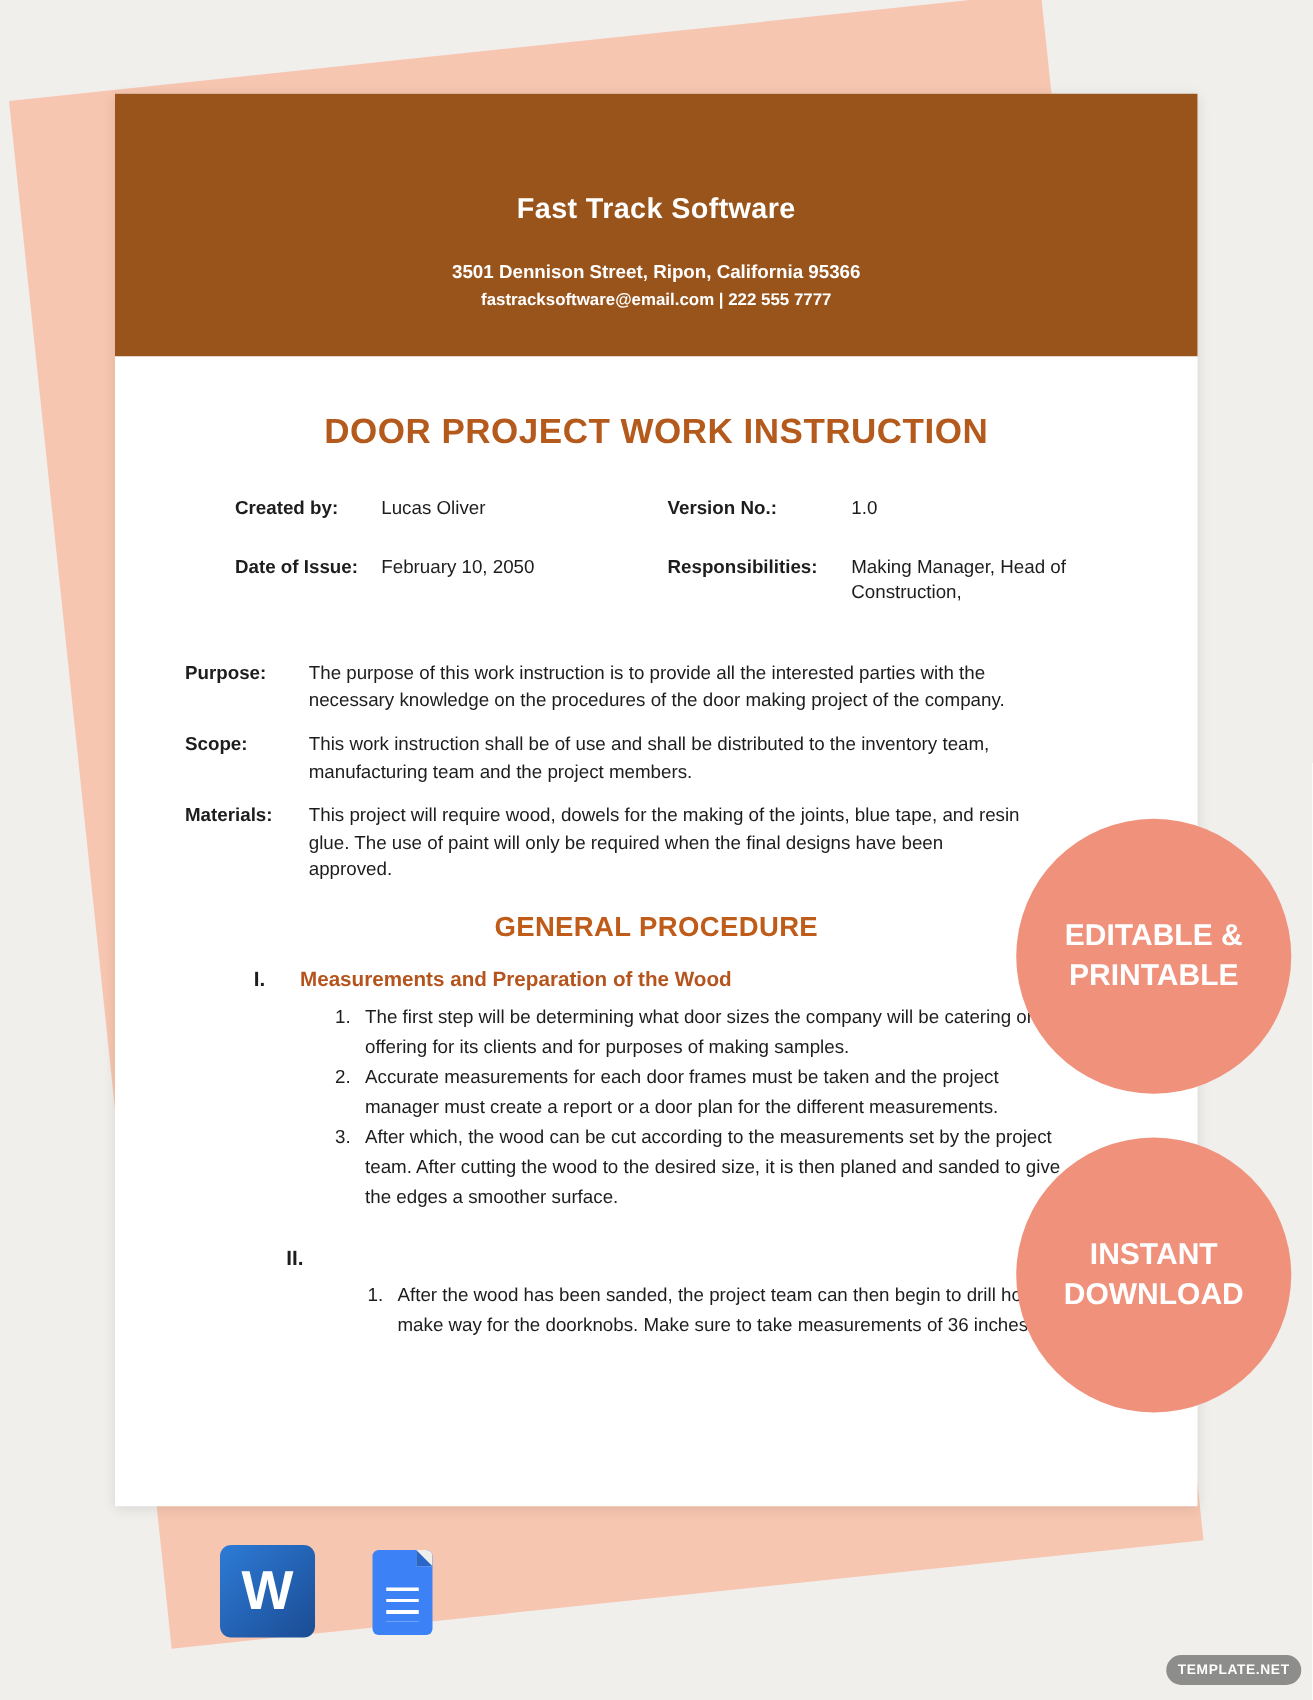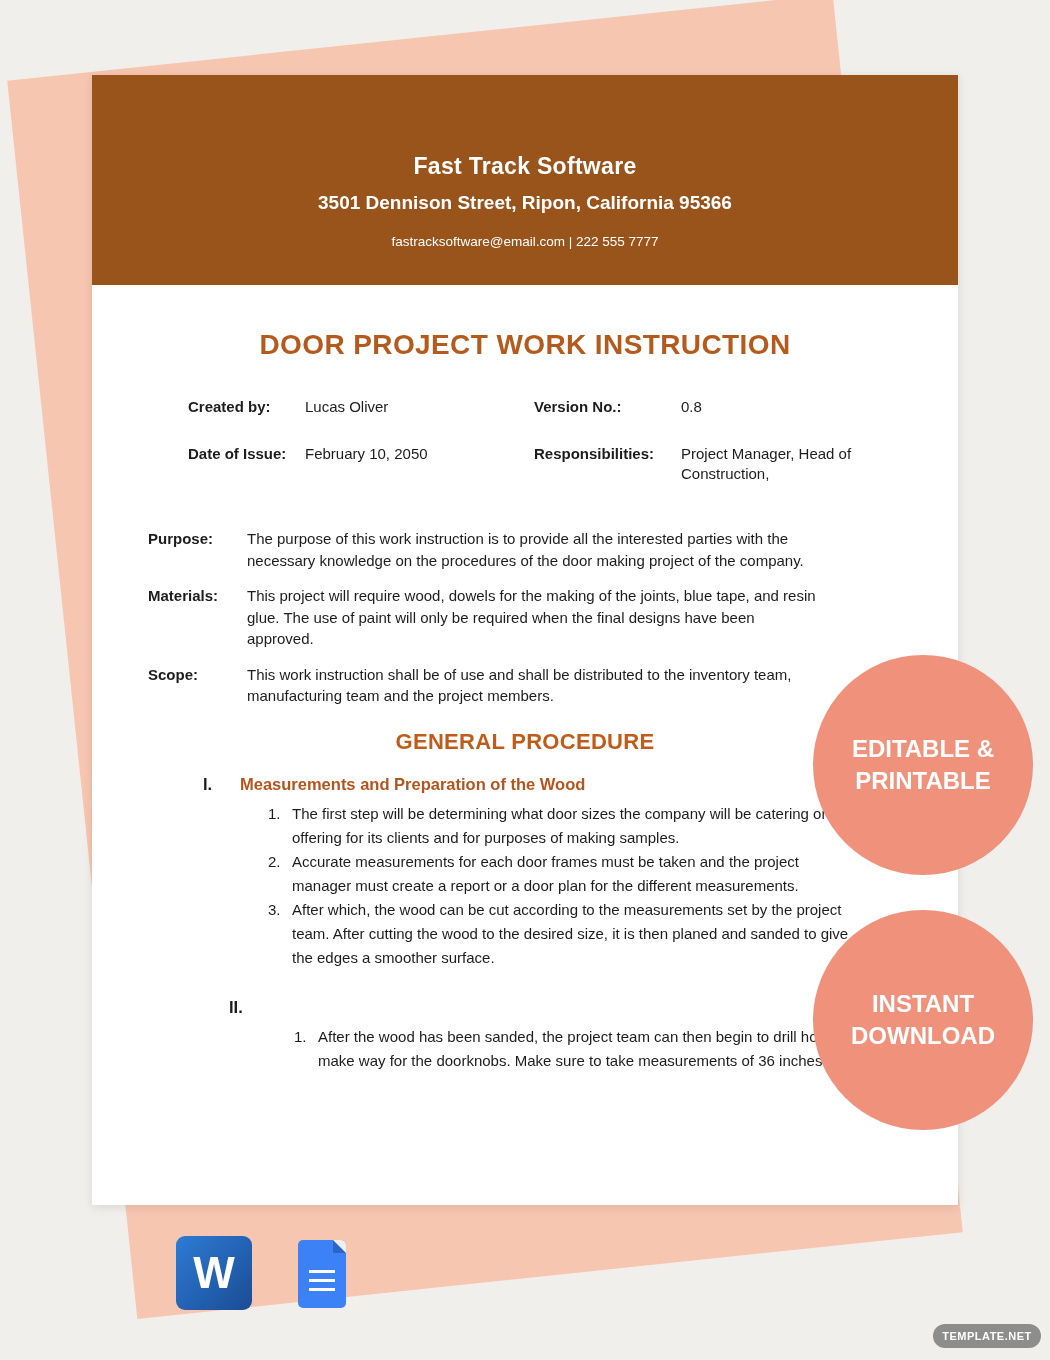--- a/index.html
+++ b/index.html
@@ -8,22 +8,22 @@
   .stage { position:relative; width:1050px; height:1360px; background:#f0efec; overflow:hidden; }
 
   .peach-shape { position:absolute; left:70px; top:34px; width:830px; height:1245px;
     background:#f7c6b0; transform:rotate(-6deg); }
 
   .page { position:absolute; left:92px; top:75px; width:866px; height:1130px;
     background:#ffffff; box-shadow:0 2px 10px rgba(0,0,0,0.10); }
 
   .header-band { height:210px; background:#99541c; color:#ffffff; text-align:center; padding-top:78px; }
   .company-name { font-size:23px; font-weight:bold; letter-spacing:0.3px; }
-  .company-address { font-size:19px; font-weight:bold; margin-top:12px;text-align:center; }
-  .company-contact { font-size:13.5px; font-weight:normal; margin-top:20px; }
+  .company-address { font-size:15px; font-weight:bold; margin-top:29px;text-align:center; }
+  .company-contact { font-size:13.5px; font-weight:bold; margin-top:6px; }
 
   .doc-title { text-align:center; color:#b55a1d; font-weight:bold; font-size:28px;
     letter-spacing:0.4px; margin-top:44px; }
 
   .meta-grid { margin:36px 20px 0 96px; display:grid;
     grid-template-columns:117px 229px 147px 180px; row-gap:27px;
     font-size:15px; color:#1d1d1d; line-height:20px; align-items:start; }
   .meta-label { font-weight:bold; }
 
   .section-row { display:flex; margin-left:56px; font-size:15px; color:#1d1d1d; line-height:21.5px; }
@@ -83,40 +83,40 @@
       <div class="company-address">3501 Dennison Street, Ripon, California 95366</div>
       <div class="company-contact">fastracksoftware@email.com | 222 555 7777</div>
     </div>
 
     <div class="doc-title">DOOR PROJECT WORK INSTRUCTION</div>
 
     <div class="meta-grid">
       <div class="meta-label">Created by:</div>
       <div class="meta-value">Lucas Oliver</div>
       <div class="meta-label">Version No.:</div>
-      <div class="meta-value">0.8</div>
+      <div class="meta-value">1.0</div>
       <div class="meta-label">Date of Issue:</div>
       <div class="meta-value">February 10, 2050</div>
       <div class="meta-label">Responsibilities:</div>
-      <div class="meta-value">Project Manager, Head of Construction,</div>
+      <div class="meta-value">Making Manager, Head of Construction,</div>
     </div>
 
     <div class="section-row first">
       <div class="section-label">Purpose:</div>
       <div class="section-text">The purpose of this work instruction is to provide all the interested parties with the necessary knowledge on the procedures of the door making project of the company.</div>
     </div>
 
     <div class="section-row">
-      <div class="section-label">Materials:</div>
-      <div class="section-text">This project will require wood, dowels for the making of the joints, blue tape, and resin glue. The use of paint will only be required when the final designs have been approved.</div>
+      <div class="section-label">Scope:</div>
+      <div class="section-text">This work instruction shall be of use and shall be distributed to the inventory team, manufacturing team and the project members.</div>
     </div>
 
     <div class="section-row">
-      <div class="section-label">Scope:</div>
-      <div class="section-text">This work instruction shall be of use and shall be distributed to the inventory team, manufacturing team and the project members.</div>
+      <div class="section-label">Materials:</div>
+      <div class="section-text">This project will require wood, dowels for the making of the joints, blue tape, and resin glue. The use of paint will only be required when the final designs have been approved.</div>
     </div>
 
     <div class="proc-title">GENERAL PROCEDURE</div>
 
     <div class="proc-section">
       <div class="proc-head">
         <div class="proc-numeral">I.</div>
         <div class="proc-heading">Measurements and Preparation of the Wood</div>
       </div>
       <div class="proc-list">

